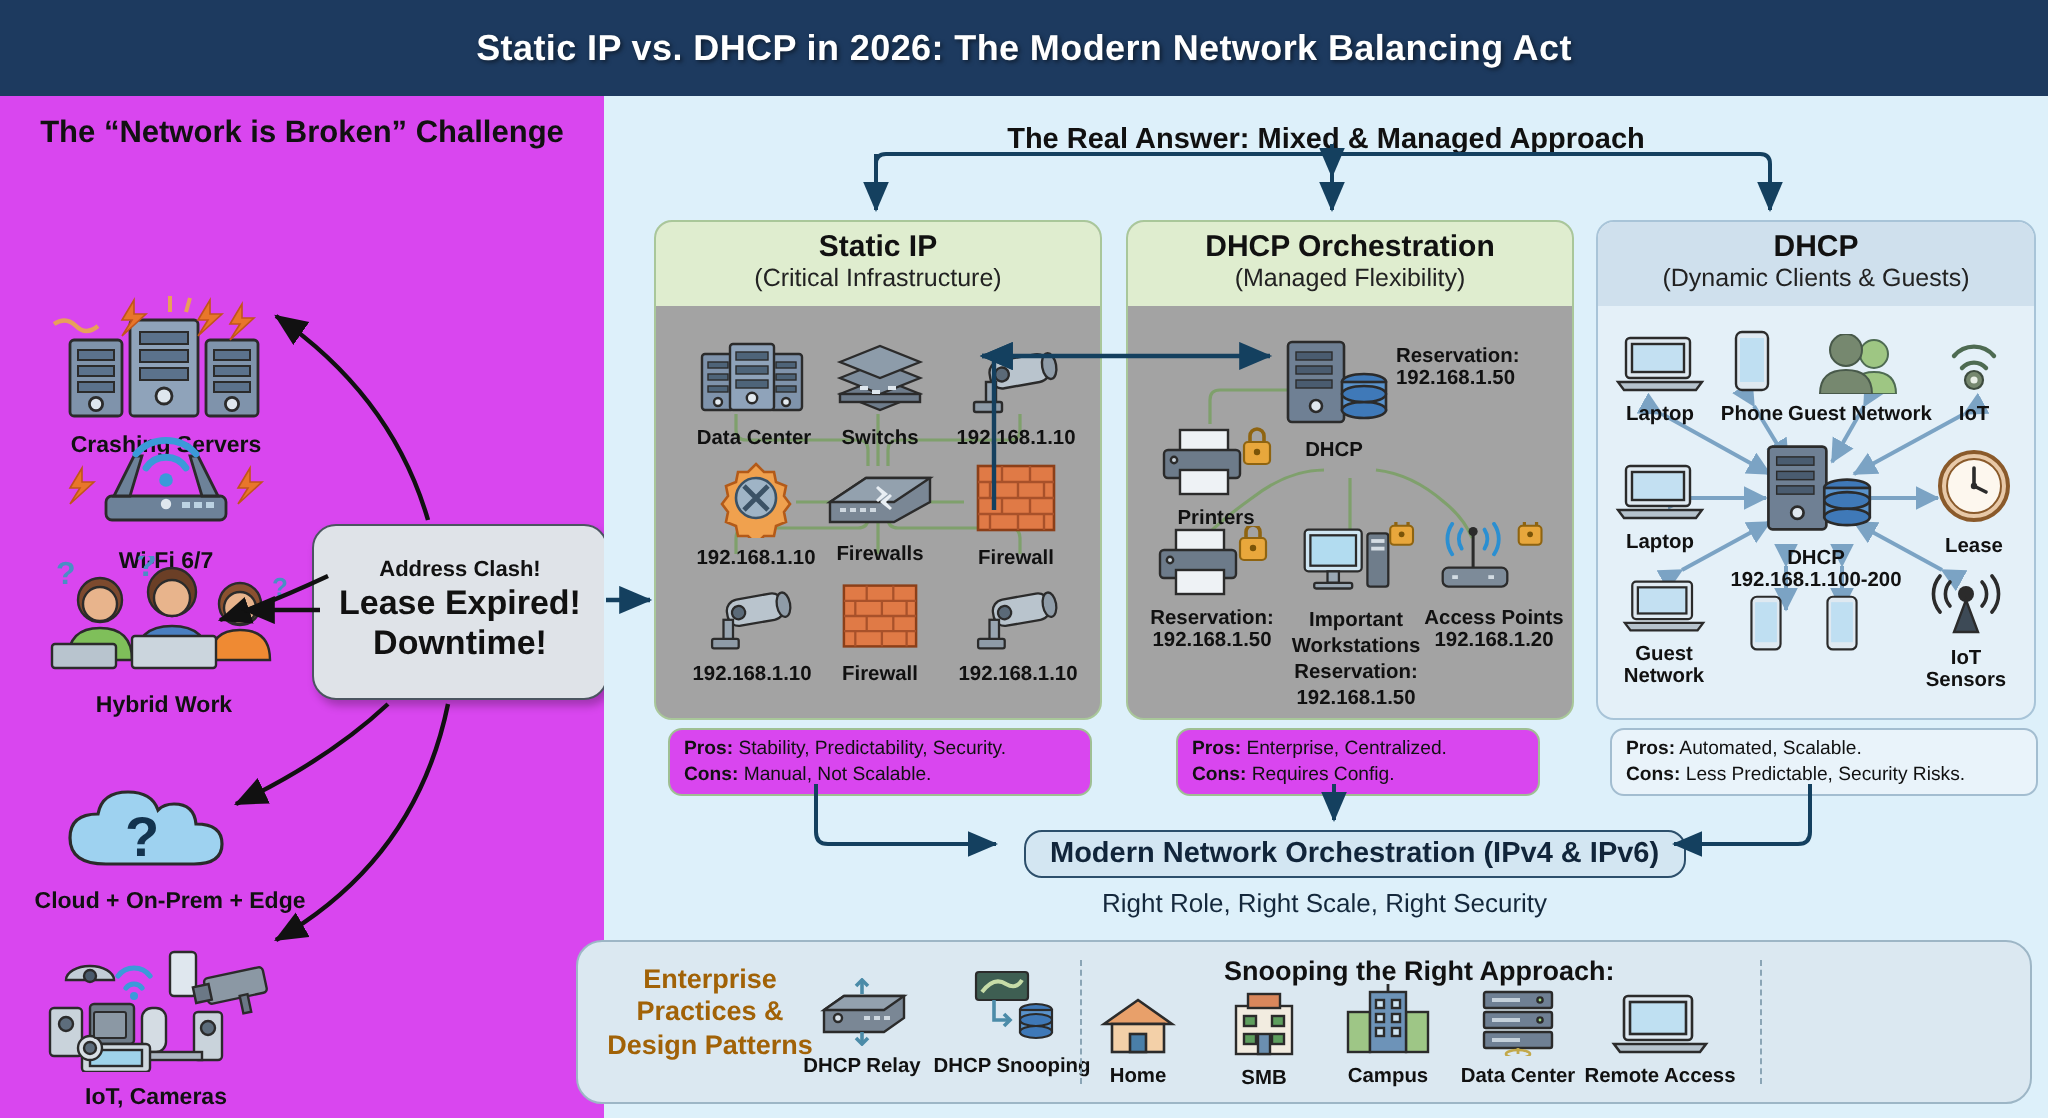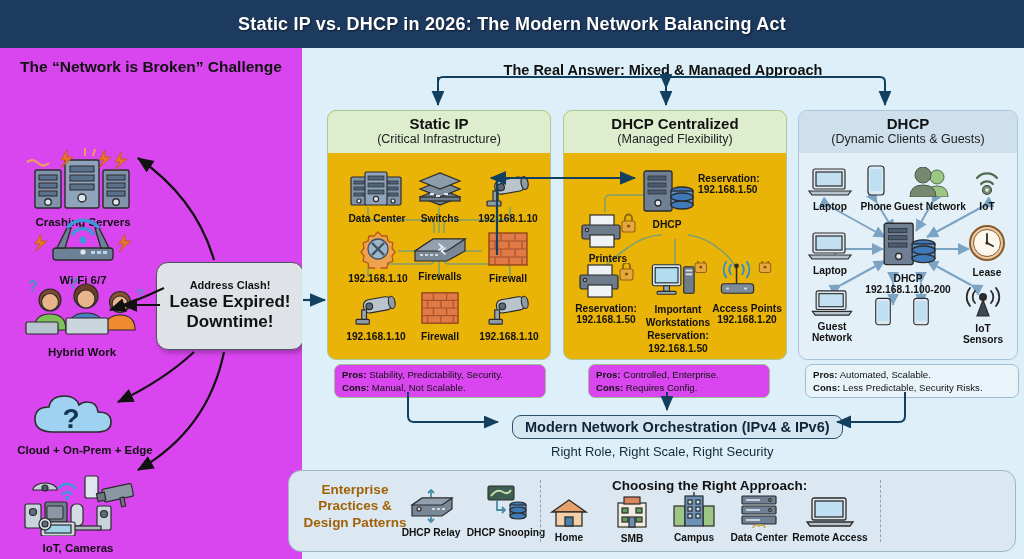--- a/index.html
+++ b/index.html
@@ -19,21 +19,21 @@
   .node{position:absolute;text-align:center;}
   .node .cap{font-size:11.5px;font-weight:bold;color:#111;margin-top:2px;white-space:nowrap;}
 
   
   .main-panel{position:absolute;left:302px;top:48px;width:722px;height:511px;background:#ddf0fa;}
   .main-title{position:absolute;left:302px;top:62px;width:722px;text-align:center;
     font-size:14.5px;font-weight:bold;color:#111;}
 
   
   .card{position:absolute;border-radius:9px;border:1px solid #9fc4a8;overflow:hidden;}
-  .card.green{background:#eab308;border-color:#a9c79a;}
+  .card.green{background:#a3a3a3;border-color:#a9c79a;}
   .card.blue{background:#e4f0f8;border-color:#a8c4d8;}
   .card-head{padding:5px 4px 6px;text-align:center;}
   .card.green .card-head{background:#dfedcf;}
   .card.blue .card-head{background:#cfe0ed;}
   .card-head .h1{font-size:15px;font-weight:bold;color:#111;line-height:1.08;}
   .card-head .h2{font-size:12.5px;color:#222;line-height:1.15;}
 
   .pros{position:absolute;border:1px solid #9fbf93;border-radius:7px;padding:3px 7px;
     font-size:9.6px;line-height:1.38;color:#111;background:#d946ef;}
   .pros.bl{border-color:#a3bdd0;background:#e9f3fa;}
@@ -393,21 +393,21 @@
     </div>
   </div>
 
   <div class="pros" style="left:334px;top:364px;width:196px;">
     <div><b>Pros:</b><span> Stability, Predictability, Security.</span></div>
     <div><b>Cons:</b><span> Manual, Not Scalable.</span></div>
   </div>
 
   <div class="card green" style="left:563px;top:110px;width:222px;height:248px;">
     <div class="card-head">
-      <div class="h1">DHCP Centralized</div>
+      <div class="h1">DHCP Orchestration</div>
       <div class="h2">(Managed Flexibility)</div>
     </div>
     <svg width="222" height="200" viewBox="0 0 222 200" style="position:absolute;left:0;top:48px;">
       <g fill="none" stroke="#7fa06c" stroke-width="1.6">
         <path d="M98,36 h-52 q-5,0 -5,5 v12"></path>
         <path d="M98,76 q-18,0 -36,14 q-14,10 -22,18"></path>
         <path d="M111,80 v36"></path>
         <path d="M124,76 q18,2 34,16 q10,8 14,18"></path>
       </g>
     </svg>
@@ -520,21 +520,21 @@
           <path d="M47,2 v-2.5 a3.2,3.2 0 0 1 6.4,0 v2.5" fill="none" stroke="#8f6410" stroke-width="1.7"></path>
           <circle cx="50" cy="6.5" r="1.5" fill="#7a5408"></circle>
           </g>
       </svg>
       <div class="cap-s" style="white-space:pre-line;">Access Points
 192.168.1.20</div>
     </div>
   </div>
 
   <div class="pros" style="left:588px;top:364px;width:166px;">
-    <div><b>Pros:</b><span> Controlled, Enterprise.</span></div>
+    <div><b>Pros:</b><span> Enterprise, Centralized.</span></div>
     <div><b>Cons:</b><span> Requires Config.</span></div>
   </div>
 
   <div class="card blue" style="left:798px;top:110px;width:218px;height:248px;">
     <div class="card-head">
       <div class="h1">DHCP</div>
       <div class="h2">(Dynamic Clients &amp; Guests)</div>
     </div>
     <svg width="218" height="200" viewBox="0 0 218 200" style="position:absolute;left:0;top:48px;">
       <defs>
@@ -739,21 +739,21 @@
         <line x1="29" y1="33" x2="29" y2="27"></line>
           <polyline points="26,30 29,33 32,30"></polyline>
       </g>
     </svg>
     <div class="cap-s">DHCP Relay</div>
   </div>
 
   <div class="divider" style="left:540px;top:480px;height:62px;"></div>
   <div class="divider" style="left:880px;top:480px;height:62px;"></div>
 
-  <div class="strip-title" style="left:612px;top:478px;">Choosing the Right Approach:</div>
+  <div class="strip-title" style="left:612px;top:478px;">Snooping the Right Approach:</div>
 
   <div class="ic" style="left:546px;top:498px;width:46px;text-align:center;">
     <svg width="38" height="30" viewBox="0 0 38 30">
       <g stroke="#2b2b2b" stroke-width="1.3">
         <polygon points="19,2 36,14 2,14" fill="#e8a06a"></polygon>
         <rect x="6" y="14" width="26" height="14" fill="#f3d0a8"></rect>
         <rect x="15" y="19" width="8" height="9" fill="#4a7fa8"></rect>
       </g>
     </svg>
     <div class="cap-s">Home</div>

